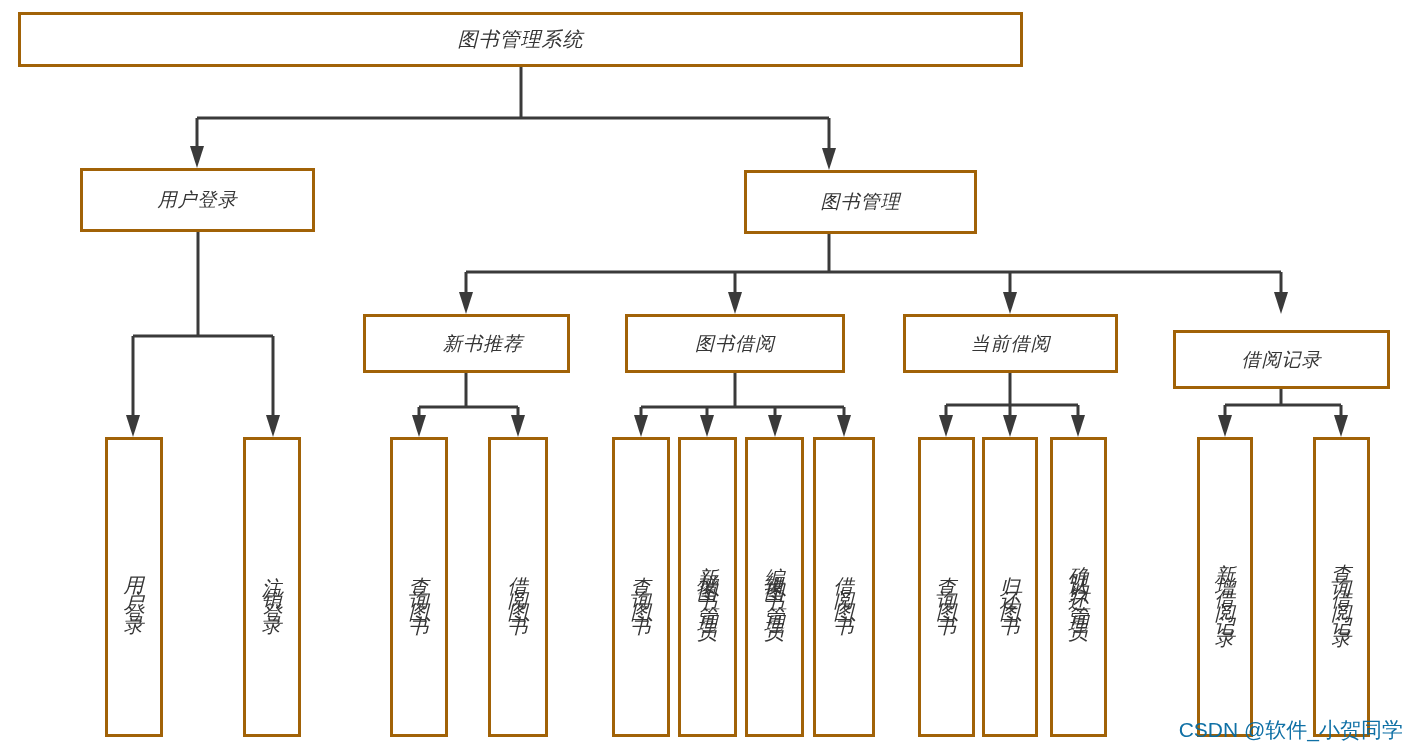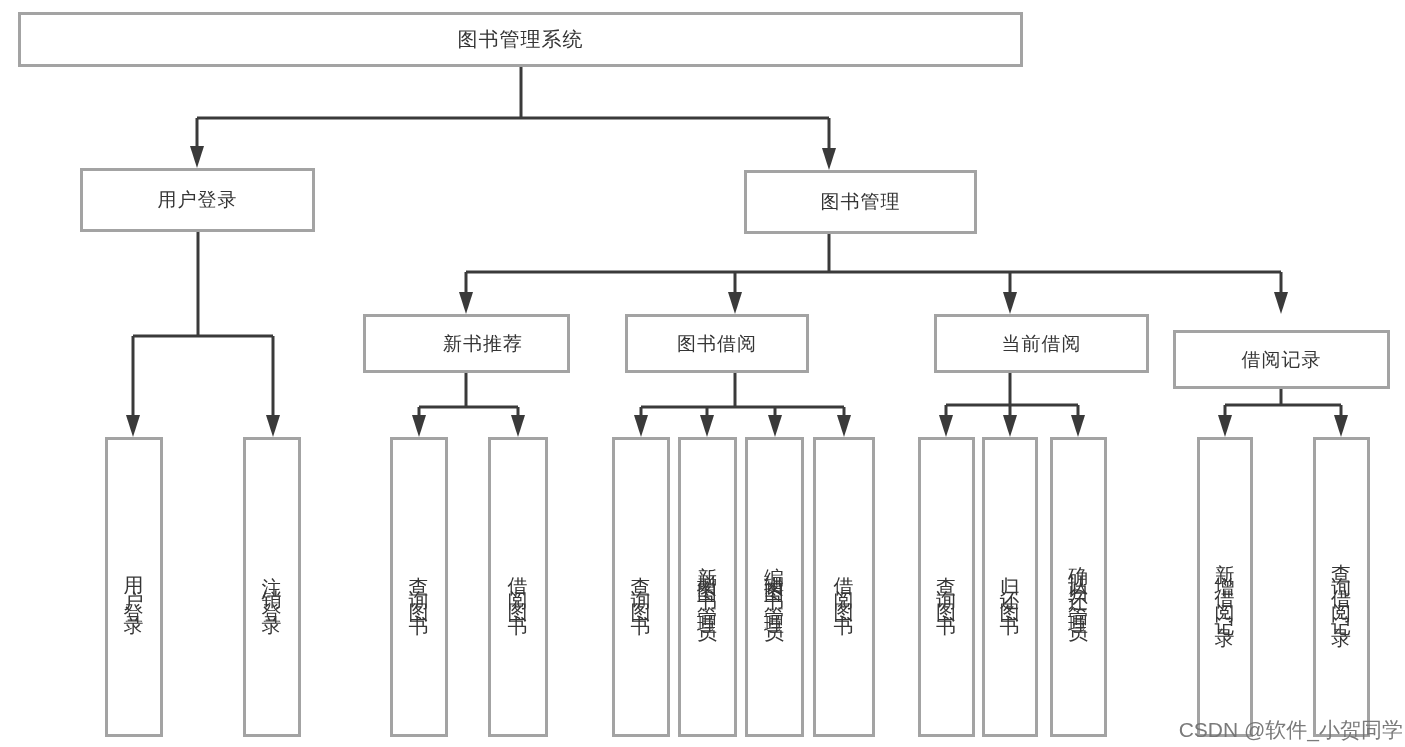--- a/index.html
+++ b/index.html
@@ -14,48 +14,49 @@
   .wires {
     position: absolute;
     left: 0; top: 0;
     width: 1405px; height: 747px;
     pointer-events: none;
   }
   .box {
     position: absolute;
     box-sizing: border-box;
     background: #ffffff;
-    border: 3px solid #a3a3a3;
+    border: 3px solid #a16207;
     color: #353535;
     display: flex;
     align-items: center;
     justify-content: center;
     font-size: 19px;
     letter-spacing: 1px;
     text-align: center;
     z-index: 2;
+    font-style: italic;
   }
   .box.root { font-size: 20px; }
   .leaf { top: 437px; height: 300px; }
   .vtext {
     writing-mode: vertical-rl;
     text-orientation: mixed;
     font-size: 20px;
     letter-spacing: 13px;
     line-height: 1;
     white-space: nowrap;
   }
   .vtext.tight { letter-spacing: 8px; }
   .watermark {
     position: absolute;
     right: 2px;
     bottom: 3px;
     z-index: 5;
     font-size: 21px;
-    color: #737373;
+    color: #0369a1;
     opacity: 0.95;
     white-space: nowrap;
   }
 </style>
 </head>
 <body>
 
 <div class="stage">
 
   <svg class="wires" viewBox="0 0 1405 747" aria-hidden="true">
@@ -131,24 +132,24 @@
   <div class="box" style="left:80px; top:168px; width:235px; height:64px;">
     <span>用户登录</span>
   </div>
   <div class="box" style="left:712px; top:170px; width:233px; height:64px;margin-left:32px;">
     <span>图书管理</span>
   </div>
 
   <div class="box" style="left:363px; top:314px; width:207px; height:59px;padding-left:33px;">
     <span>新书推荐</span>
   </div>
-  <div class="box" style="left:625px; top:314px; width:184px; height:59px;">
+  <div class="box" style="left:625px; top:314px; width:220px; height:59px;">
     <span>图书借阅</span>
   </div>
-  <div class="box" style="left:934px; top:314px; width:215px; height:59px;">
+  <div class="box" style="left:903px; top:314px; width:215px; height:59px;">
     <span>当前借阅</span>
   </div>
   <div class="box" style="left:1173px; top:330px; width:217px; height:59px;">
     <span>借阅记录</span>
   </div>
 
   <div class="box leaf" style="left:105px; width:58px;">
     <span class="vtext">用户登录</span>
   </div>
   <div class="box leaf" style="left:243px; width:58px;">

